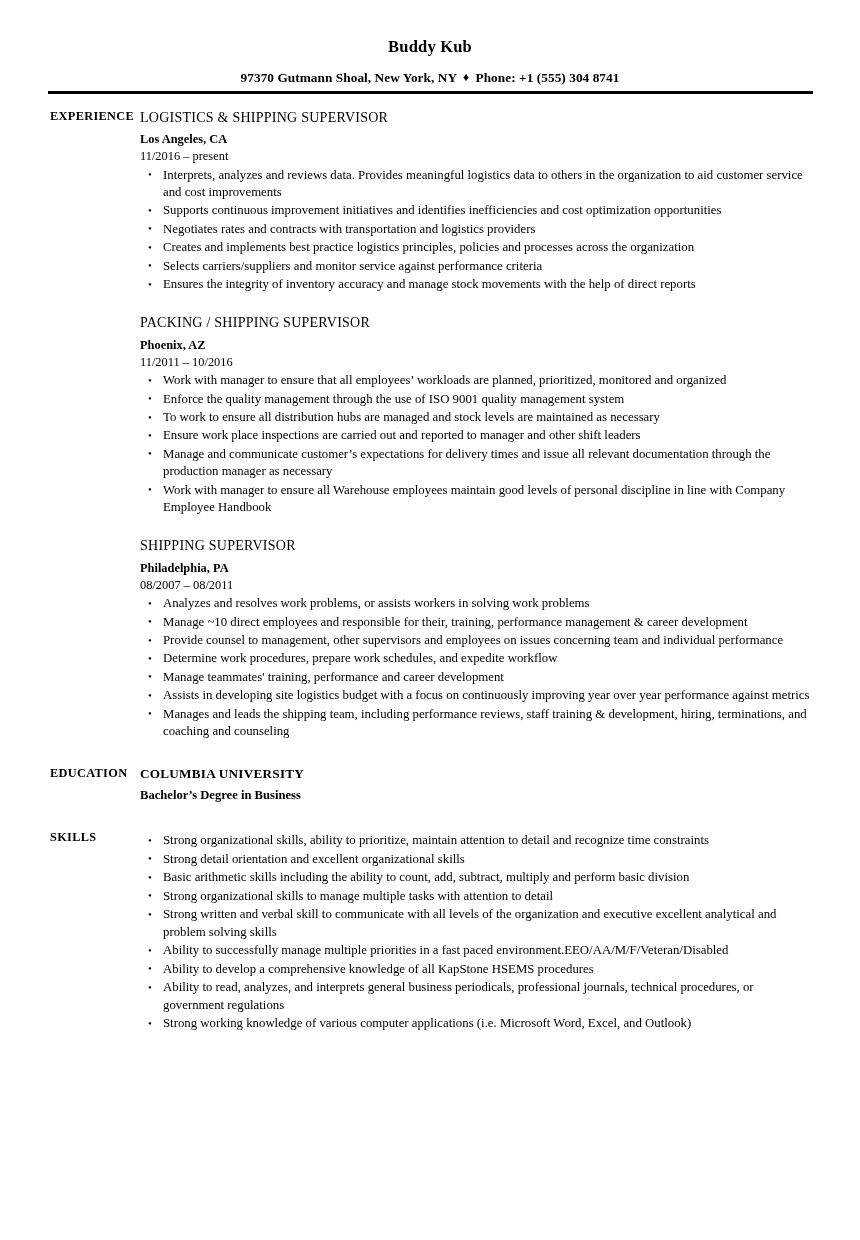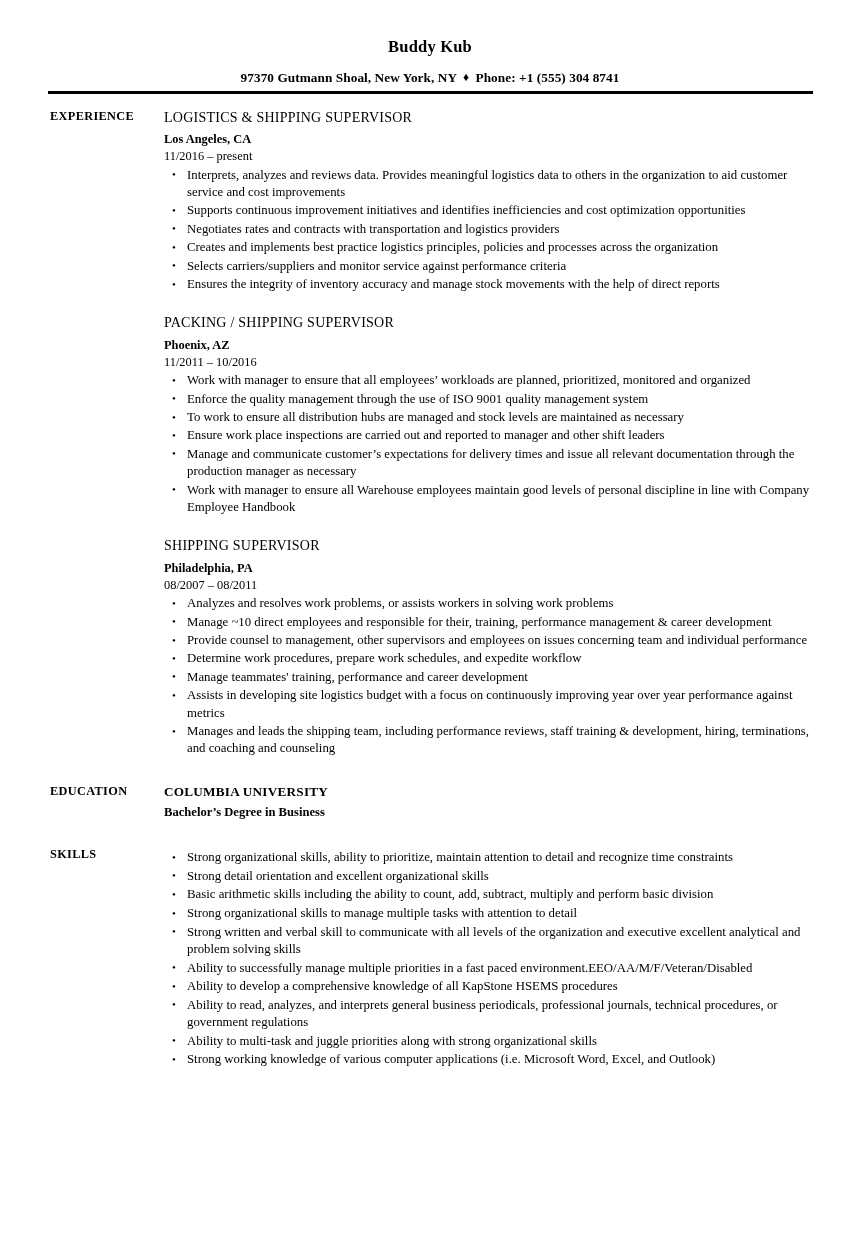--- a/index.html
+++ b/index.html
@@ -50,21 +50,20 @@
     margin: 5px auto 0 auto;
     width: 765px;
     height: 3px;
     background: #000;
   }
 
   
   .section {
     display: flex;
     align-items: flex-start;
-    gap: 24px;
   }
   .sec-label {
     width: 125px;
     flex: 0 0 125px;
     padding-left: 35px;
     box-sizing: border-box;
     font-size: 12.3px;
     font-weight: bold;
     letter-spacing: 0.35px;
     white-space: nowrap;
@@ -215,19 +214,18 @@
     <div class="sec-body">
       <ul class="bullets">
         <li>Strong organizational skills, ability to prioritize, maintain attention to detail and recognize time constraints</li>
         <li>Strong detail orientation and excellent organizational skills</li>
         <li>Basic arithmetic skills including the ability to count, add, subtract, multiply and perform basic division</li>
         <li>Strong organizational skills to manage multiple tasks with attention to detail</li>
         <li>Strong written and verbal skill to communicate with all levels of the organization and executive excellent analytical and problem solving skills</li>
         <li>Ability to successfully manage multiple priorities in a fast paced environment.EEO/AA/M/F/Veteran/Disabled</li>
         <li>Ability to develop a comprehensive knowledge of all KapStone HSEMS procedures</li>
         <li>Ability to read, analyzes, and interprets general business periodicals, professional journals, technical procedures, or government regulations</li>
-        <li>Ability to multi-task and juggle priorities along with strong organizational skills</li>
         <li>Strong working knowledge of various computer applications (i.e. Microsoft Word, Excel, and Outlook)</li>
       </ul>
     </div>
   </div>
 
 </div>
 
 </body></html>

